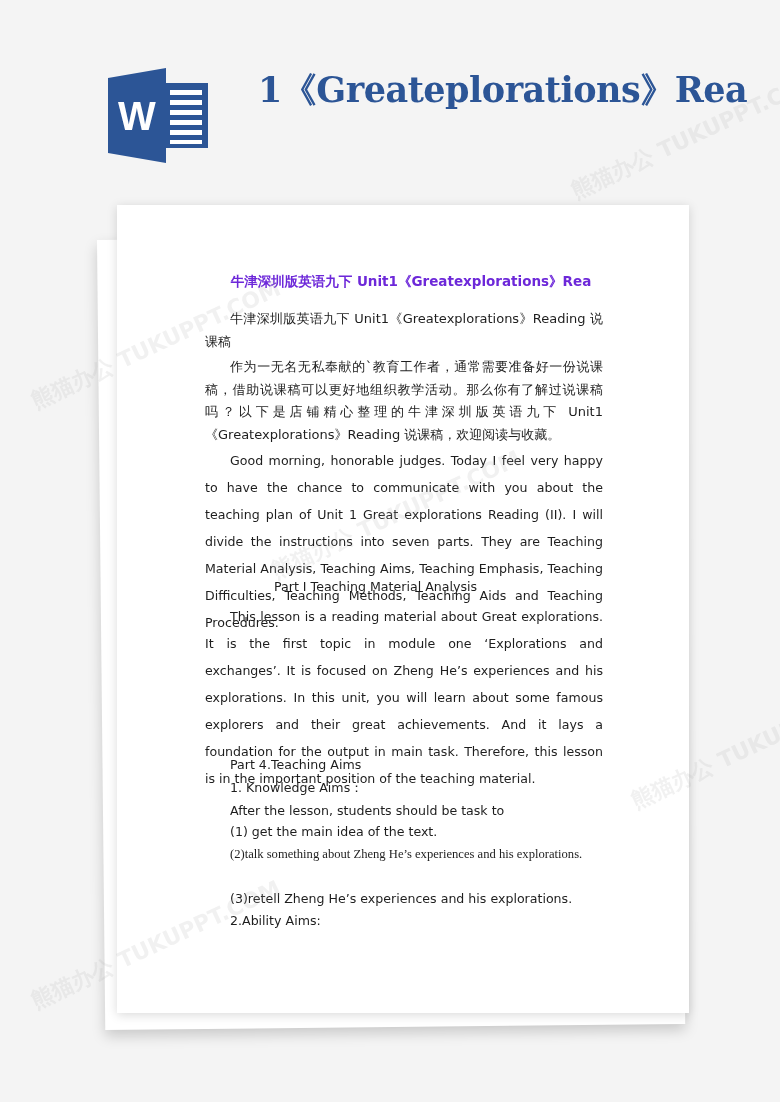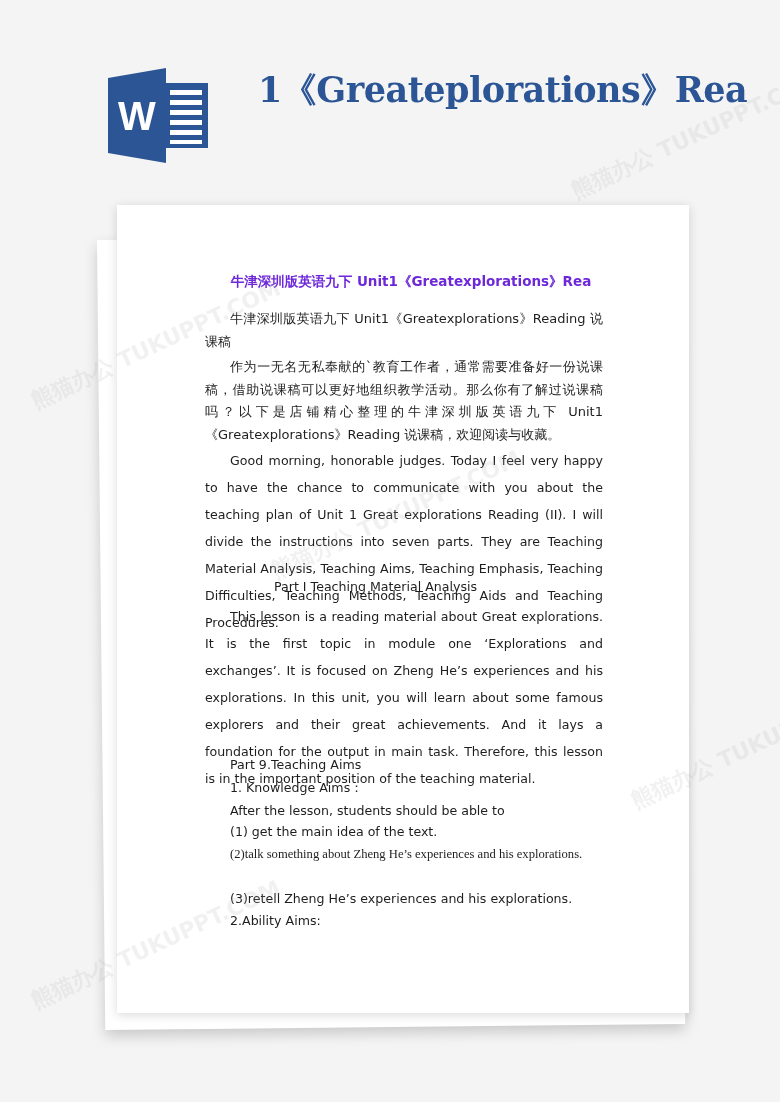--- a/index.html
+++ b/index.html
@@ -64,23 +64,23 @@
     <div class="h1">牛津深圳版英语九下 Unit1《Greatexplorations》Rea</div>
 
     <div class="p cn ind" style="top:103px;">牛津深圳版英语九下 Unit1《Greatexplorations》Reading 说课稿</div>
     <div class="p cn ind" style="top:151px;">作为一无名无私奉献的`教育工作者，通常需要准备好一份说课稿，借助说课稿可以更好地组织教学活动。那么你有了解过说课稿吗？以下是店铺精心整理的牛津深圳版英语九下 Unit1《Greatexplorations》Reading 说课稿，欢迎阅读与收藏。</div>
 
     <div class="p ind" style="top:242px;">Good morning, honorable judges. Today I feel very happy to have the chance to communicate with you about the teaching plan of Unit 1 Great explorations Reading (II). I will divide the instructions into seven parts. They are Teaching Material Analysis, Teaching Aims, Teaching Emphasis, Teaching Difficulties, Teaching Methods, Teaching Aids and Teaching Procedures.</div>
     <div class="line" style="top:371px;margin-left:44px;">Part I Teaching Material Analysis</div>
 
     <div class="p ind" style="top:398px;">This lesson is a reading material about Great explorations. It is the first topic in module one  ‘Explorations and exchanges’. It is focused on Zheng He’s experiences and his explorations. In this unit, you will learn about some famous explorers and their great achievements. And it lays a foundation for the output in main task. Therefore, this lesson is in the important position of the teaching material.</div>
 
-    <div class="line" style="top:549px;">Part 9.Teaching Aims</div>
+    <div class="line" style="top:549px;">Part 4.Teaching Aims</div>
     <div class="line" style="top:572px;">1. Knowledge Aims：</div>
-    <div class="line" style="top:595px;">After the lesson, students should be able to</div>
+    <div class="line" style="top:595px;">After the lesson, students should be task to</div>
     <div class="line" style="top:616px;text-align:center;">(1) get the main idea of the text.</div>
     <div class="p ind" style="top:637px;line-height:24px;font-family:Liberation Serif, serif;">(2)talk something about Zheng He’s experiences and his explorations.</div>
     <div class="line" style="top:683px;text-align:center;">(3)retell Zheng He’s experiences and his explorations.</div>
     <div class="line" style="top:705px;">2.Ability Aims:</div>
   </div>
 </div>
 
 <div class="wm" style="left:20px;top:330px;">熊猫办公 TUKUPPT.COM</div>
 <div class="wm" style="left:260px;top:500px;">熊猫办公 TUKUPPT.COM</div>
 <div class="wm" style="left:560px;top:120px;">熊猫办公 TUKUPPT.COM</div>

